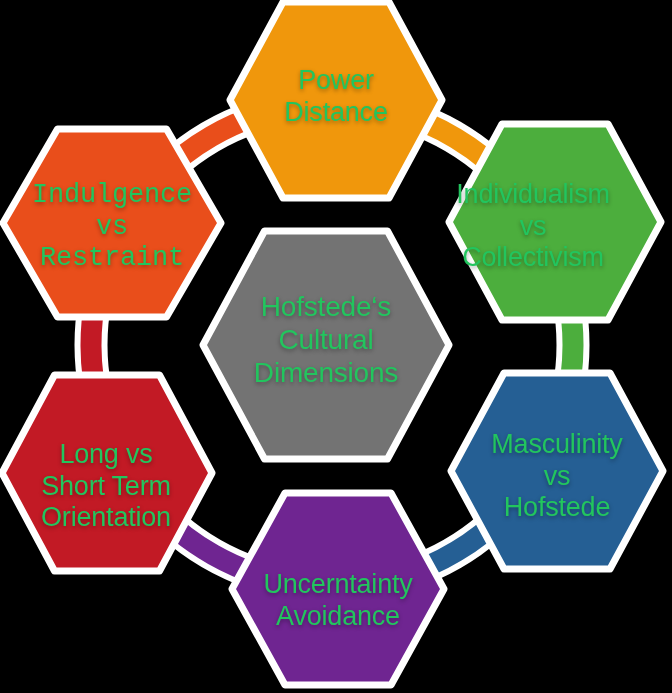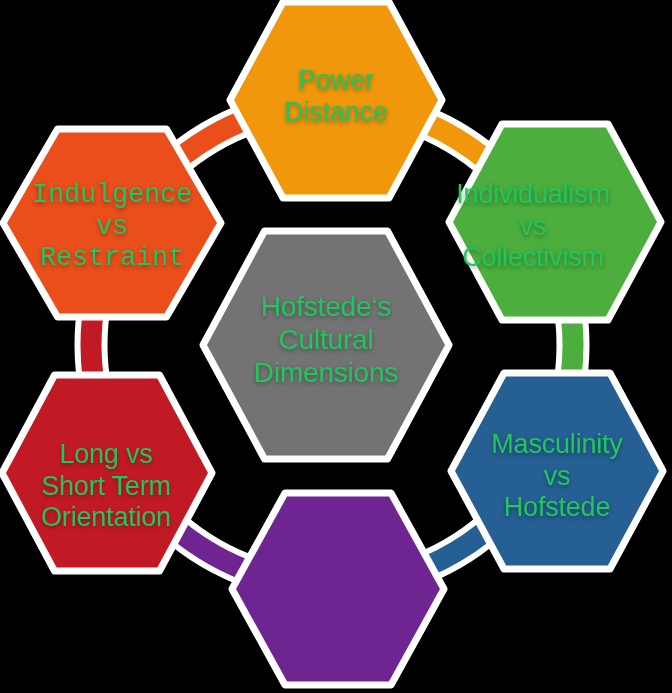--- a/index.html
+++ b/index.html
@@ -66,20 +66,22 @@
 Distance</div>
 
   <div class="hex-label" id="lbl-individualism-vs-collectivism" style="left: 533px; top: 226px;">Individualism
 vs
 Collectivism</div>
 
   <div class="hex-label" id="lbl-masculinity-vs-feminity" style="left: 557px; top: 476px;">Masculinity
 vs
 Hofstede</div>
 
+  <div class="hex-label" id="lbl-uncertainty-avoidance" style="left: 338px; top: 601px;">Uncerntainty
+Avoidance</div>
 
   <div class="hex-label" id="lbl-long-vs-short-term" style="left: 106px; top: 467px; margin-top: 19px;">Long vs
 Short Term
 Orientation</div>
 
   <div class="hex-label" id="lbl-indulgence-vs-restraint" style="left: 112px; top: 227px; font-family: Liberation Mono, monospace;">Indulgence
 vs
 Restraint</div>
 
   <div class="hex-label center-label" id="lbl-hofstede-cultural-dimensions" style="left: 326px; top: 340px;">Hofstede‘s

